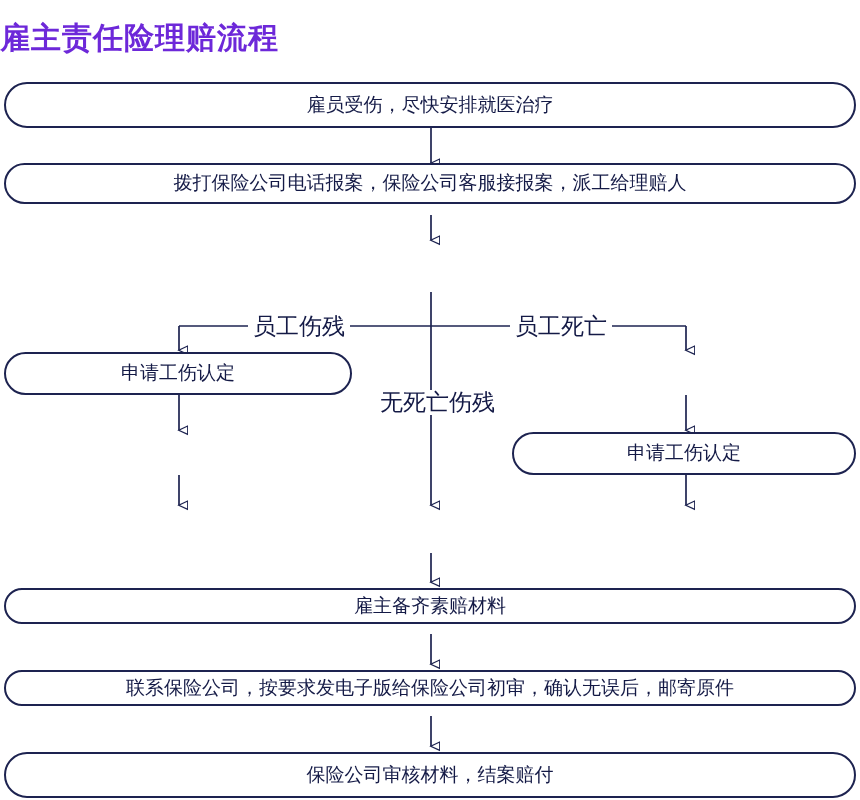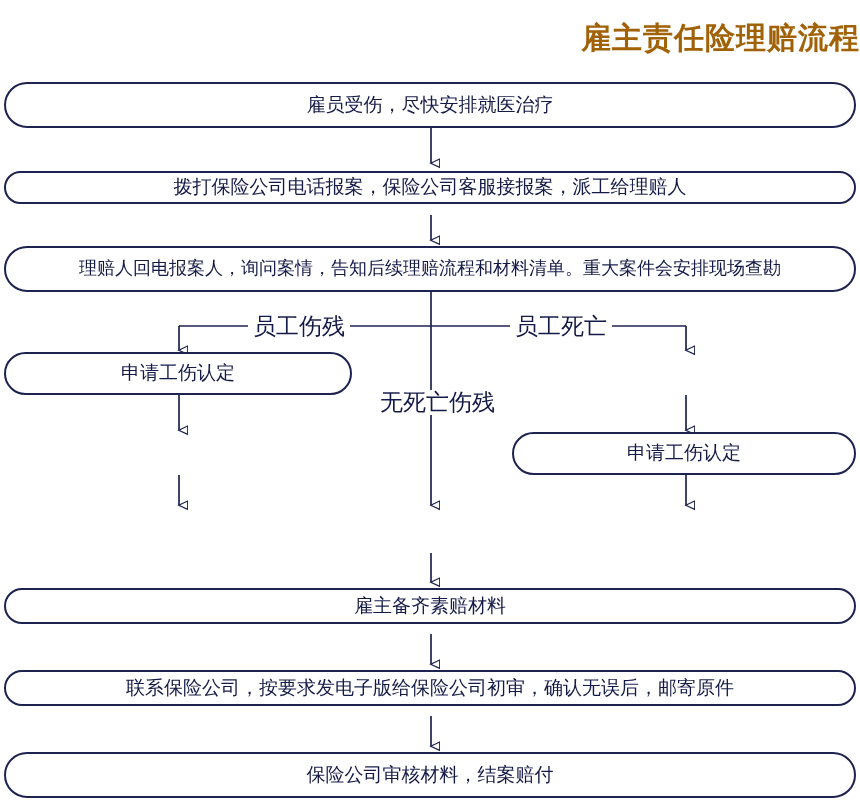--- a/index.html
+++ b/index.html
@@ -37,24 +37,24 @@
     width: 860px;
     height: 800px;
     z-index: 2;
   }
 
   #page-title {
     position: absolute;
     left: 0;
     top: 18px;
     width: 860px;
-    text-align: right;
+    text-align: left;
     font-size: 30px;
     font-weight: bold;
-    color: #a16207;
+    color: #6d28d9;
     letter-spacing: 1px;
     line-height: 40px;
     z-index: 3;
   }
 
   .node {
     position: absolute;
     box-sizing: border-box;
     border: 2px solid #1d2350;
     background: #ffffff;
@@ -131,27 +131,24 @@
       <line x1="431" y1="716" x2="431" y2="746" marker-end="url(#ah)"></line>
     </g>
   </svg>
 
   <div class="layer-boxes">
 
     <div class="node" style="left:4px; top:82px; width:852px; height:46px;font-family:Liberation Serif, serif;">
       <span class="node-label">雇员受伤，尽快安排就医治疗</span>
     </div>
 
-    <div class="node" style="left:4px; top:171px; width:852px; height:33px;">
+    <div class="node" style="left:4px; top:163px; width:852px; height:41px;">
       <span class="node-label">拨打保险公司电话报案，保险公司客服接报案，派工给理赔人</span>
     </div>
 
-    <div class="node" style="left:4px; top:246px; width:852px; height:46px;">
-      <span class="node-label" style="font-size:18px;">理赔人回电报案人，询问案情，告知后续理赔流程和材料清单。重大案件会安排现场查勘</span>
-    </div>
 
     <div class="node" style="left:4px; top:352px; width:348px; height:43px;">
       <span class="node-label">申请工伤认定</span>
     </div>
 
 
 
     <div class="node" style="left:512px; top:432px; width:344px; height:43px;">
       <span class="node-label">申请工伤认定</span>
     </div>

